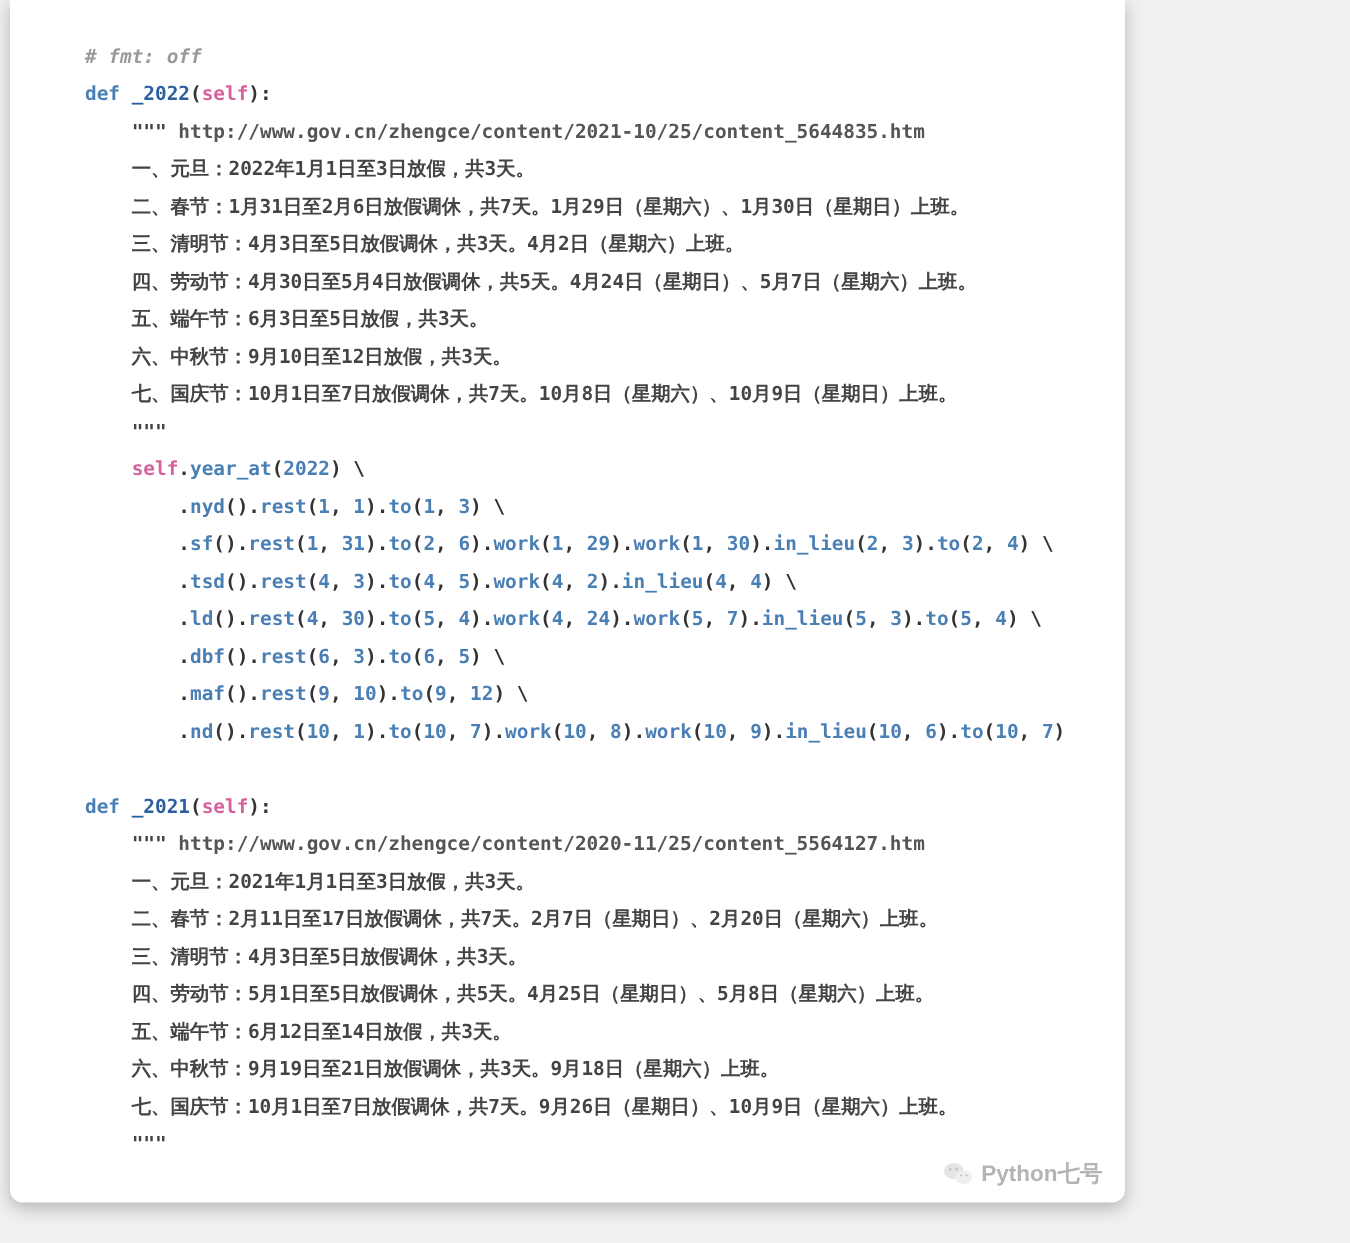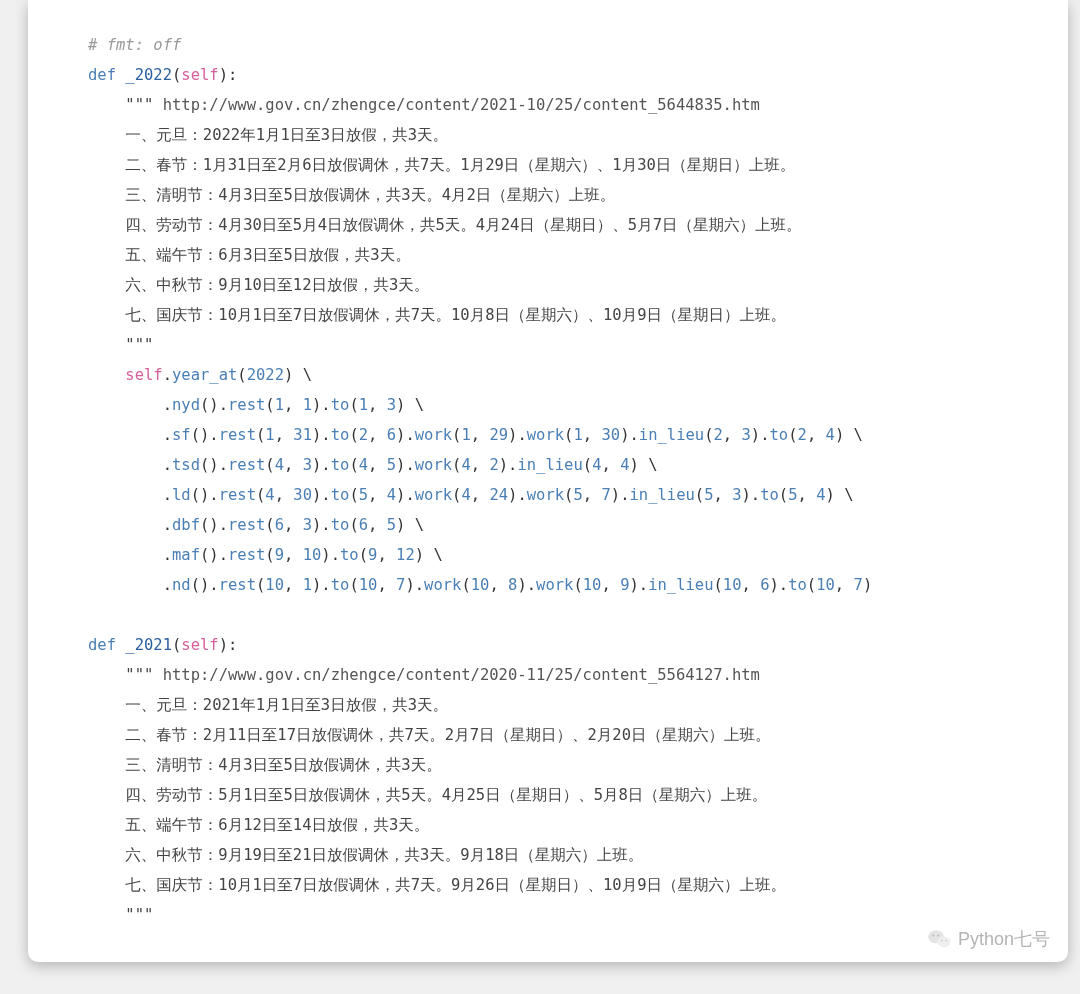--- a/index.html
+++ b/index.html
@@ -8,30 +8,31 @@
     background: #f0f0f0;
   }
   body {
     width: 1080px;
     height: 994px;
     box-sizing: border-box;
     padding: 0;
     font-family: "SFMono-Regular", "Menlo", "Consolas", monospace;
   }
   .card {
-    margin: 0px 20px 20px 28px;
+    margin: 0px 20px 20px 8px;
     background: #fff;
     border-radius: 0 0 10px 10px;
     box-shadow: 0 4px 14px rgba(0,0,0,0.25);
-    width: 1040px;
+    width: 892px;
     height: 962px;
     box-sizing: border-box;
     overflow: hidden;
     position: relative;
     padding: 30px 0 0 60px;
+    font-weight: bold;
   }
   pre.code {
     margin: 0;
     padding: 0;
     font-family: "SFMono-Regular", "Menlo", "Consolas", "DejaVu Sans Mono", monospace;
     font-size: 15.5px;
     line-height: 30px;
     color: #333;
     white-space: pre;
   }

